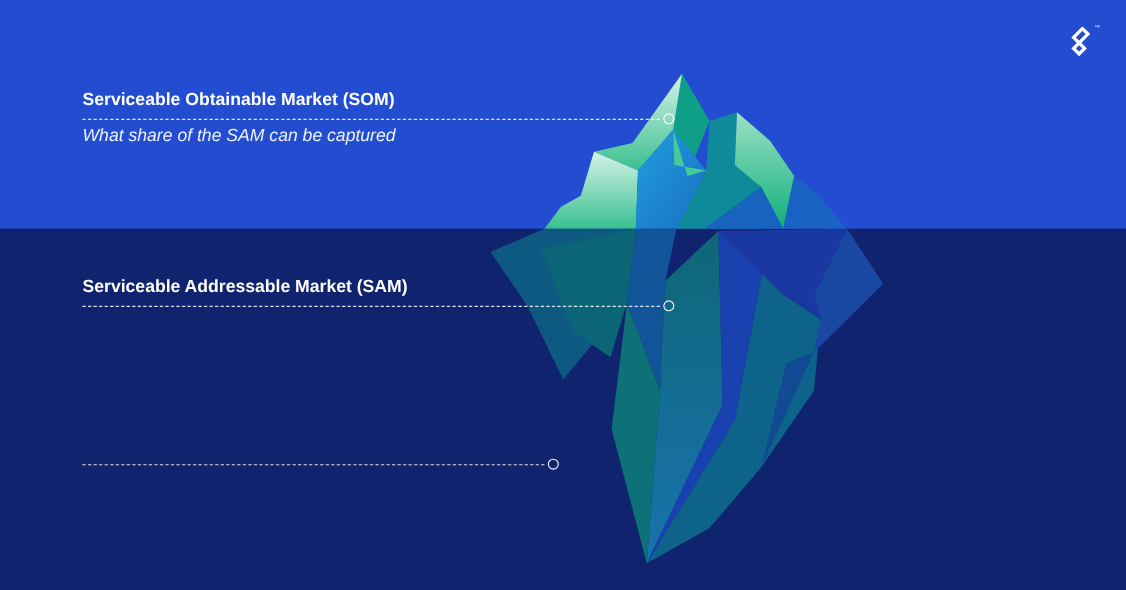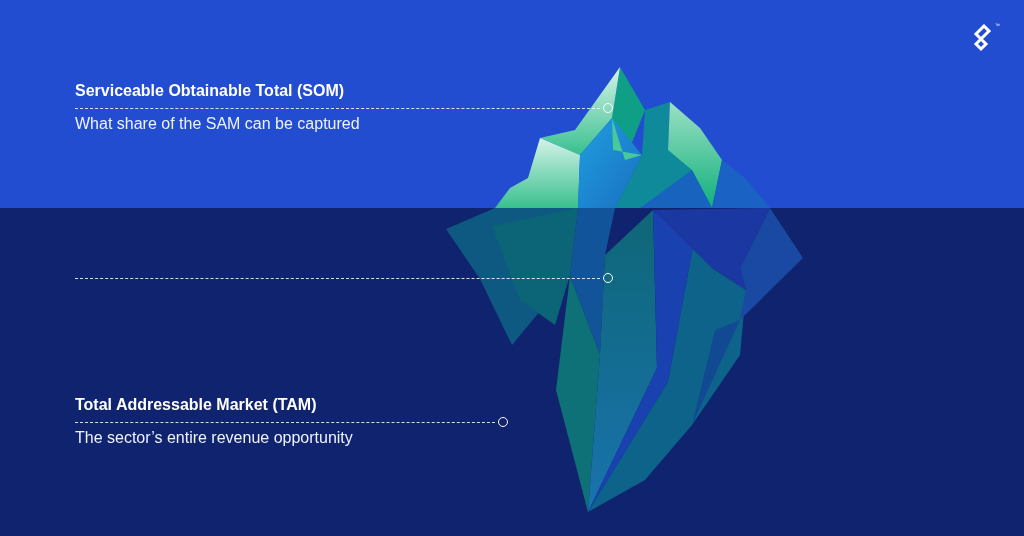--- a/index.html
+++ b/index.html
@@ -3,21 +3,21 @@
 <meta charset="utf-8">
 <style>
   * { margin: 0; padding: 0; box-sizing: border-box; }
   body { width: 1024px; height: 536px; overflow: hidden; background: #10236e; font-family: "Liberation Sans", sans-serif; }
   .canvas { position: relative; width: 1024px; height: 536px; }
   .sky { position: absolute; left: 0; top: 0; width: 1024px; height: 208px; background: #224dd1; }
   .sea { position: absolute; left: 0; top: 208px; width: 1024px; height: 328px; background: #10236e; }
   svg.berg { position: absolute; left: 0; top: 0; }
   .label { position: absolute; left: 75px; color: #fff; }
   .label .title { font-size: 16px; font-weight: bold; white-space: nowrap; }
-  .label .desc { font-size: 16px; white-space: nowrap; margin-top: 15px; color: #eef2ff; }
+  .label .desc { font-size: 16px; font-style: italic; white-space: nowrap; margin-top: 15px; color: #eef2ff; }
   .leader { position: absolute; left: 75px; height: 0; border-top: 1.3px dashed rgba(255,255,255,0.85); }
   .dot { position: absolute; width: 10px; height: 10px; border: 1.5px solid #fff; border-radius: 50%; }
   .logo { position: absolute; left: 970px; top: 24px; }
   .tm { position: absolute; left: 995px; top: 22px; font-size: 5px; color: #fff; }
 </style>
 </head>
 <body>
 
 <div class="canvas">
   <div class="sky"></div>
@@ -63,35 +63,32 @@
       <polygon points="605,255 653,210 657,368 588,512 600,355" fill="url(#gTealDown)"></polygon>
       <polygon points="653,210 693,247 668,382 588,512 657,368" fill="#1c45b8"></polygon>
       <polygon points="653,210 693,247 712,268 746,290 740,355 692,425 645,480 588,512 668,382 693,247" fill="#0e6a8e"></polygon>
       <polygon points="653,210 770,208 740,268 746,290 712,268" fill="#1c3aa8"></polygon>
       <polygon points="770,208 803,258 740,320 746,290 740,268" fill="#1a4ea8"></polygon>
       <polygon points="740,320 692,425 715,330" fill="#124f96"></polygon>
     </g>
   </svg>
 
   <div class="label" style="top:82px">
-    <div class="title">Serviceable Obtainable Total (SOM)</div>
+    <div class="title">Serviceable Obtainable Market (SOM)</div>
     <div class="desc">What share of the SAM can be captured</div>
   </div>
   <div class="leader" style="top:108px;width:525px"></div>
   <div class="dot" style="left:603px;top:103px"></div>
 
   <div class="label" style="top:252px">
+    <div class="title">Serviceable Addressable Market (SAM)</div>
   </div>
   <div class="leader" style="top:278px;width:525px"></div>
   <div class="dot" style="left:603px;top:273px"></div>
 
-  <div class="label" style="top:396px">
-    <div class="title">Total Addressable Market (TAM)</div>
-    <div class="desc">The sector’s entire revenue opportunity</div>
-  </div>
   <div class="leader" style="top:422px;width:420px"></div>
   <div class="dot" style="left:498px;top:417px"></div>
 
   <svg class="logo" width="26" height="30" viewBox="0 0 26 30">
     <path d="M14 2 L19 7 L11 15 L16 20 L11 25 L6 20 L11 15 L6 10 Z" fill="none" stroke="#fff" stroke-width="3" stroke-linejoin="miter"></path>
   </svg>
   <span class="tm">™</span>
 </div>
 
 </body></html>

